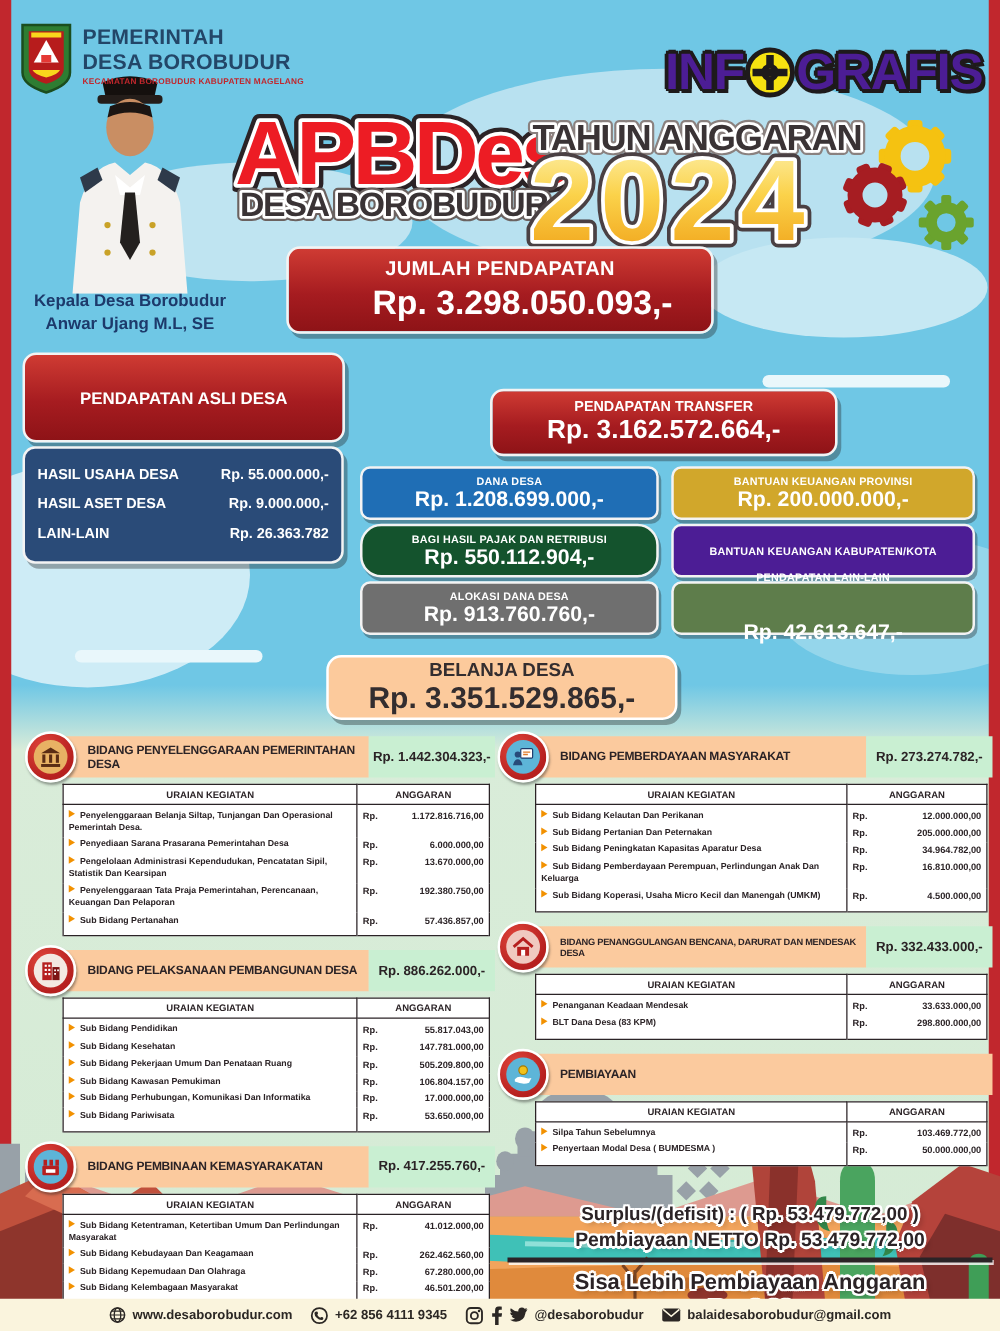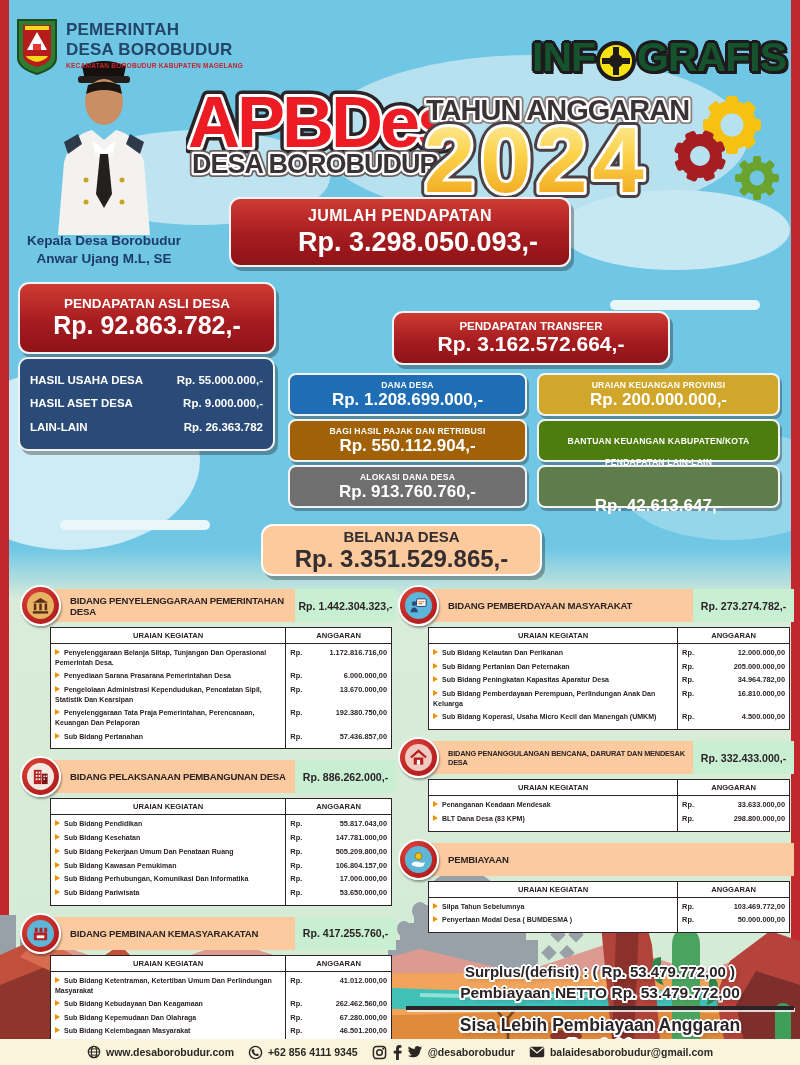--- a/index.html
+++ b/index.html
@@ -22,22 +22,22 @@
   .s3 { left:60px; top:520px; width:150px; }
   .strip { position:absolute; top:0; width:9px; height:1045px; background:#c1272d; z-index:4; }
   .strip.left { left:0; } .strip.right { right:0; }
 
   
   .crest { position:absolute; left:16px; top:18px; width:42px; height:58px; z-index:10; }
   .org { position:absolute; left:66px; top:20px; z-index:10; }
   .org .l1, .org .l2 { font-weight:bold; font-size:17px; color:#234668; letter-spacing:.2px; line-height:1.15; }
   .org .l3 { font-weight:bold; font-size:6.6px; color:#c1272d; margin-top:3px; letter-spacing:.2px; }
 
-  .infografis { position:absolute; right:14px; top:34px; z-index:10; display:flex; align-items:flex-end;
-    font-weight:bold; font-size:41px; color:#14532d; letter-spacing:-1px;
+  .infografis { position:absolute; right:14px; top:34px; z-index:10; display:flex; align-items:center;
+    font-weight:bold; font-size:41px; color:#4c1d95; letter-spacing:-1px;
     text-shadow:-3px 0 0 #1e1a1b, 3px 0 0 #1e1a1b, 0 -3px 0 #1e1a1b, 0 3px 0 #1e1a1b,
       -2px -2px 0 #1e1a1b, 2px -2px 0 #1e1a1b, -2px 2px 0 #1e1a1b, 3px 3px 0 #1e1a1b; }
   .info-o { width:40px; height:40px; margin:0 1px; border-radius:50%; background:#f7e211;
     border:4px solid #1e1a1b; position:relative; display:inline-block; }
   .info-o:before { content:""; position:absolute; left:50%; top:2px; bottom:2px; width:6px; margin-left:-3px;
     background:#1e1a1b; } 
   .info-o:after  { content:""; position:absolute; top:50%; left:2px; right:2px; height:6px; margin-top:-3px;
     background:#1e1a1b; }
   .info-o .dot { position:absolute; left:50%; top:50%; width:14px; height:14px; margin:-7px 0 0 -7px;
     border-radius:50%; background:#f7e211; border:4px solid #1e1a1b; }
@@ -253,21 +253,20 @@
     <div>Anwar Ujang M.L, SE</div>
   </div>
 
   <div class="rbox jumlah">
     <div class="lbl">JUMLAH PENDAPATAN</div>
     <div class="val">Rp. 3.298.050.093,-</div>
   </div>
 
   <div class="rbox pad">
     <div class="lbl">PENDAPATAN ASLI DESA</div>
-    <div class="val">Rp. 92.863.782,-</div>
   </div>
 
   <div class="asli-box" id="asli-box">
       <div class="asli-row">
         <span>HASIL USAHA DESA</span>
         <span>Rp. 55.000.000,-</span>
       </div>
       <div class="asli-row">
         <span>HASIL ASET DESA</span>
         <span>Rp. 9.000.000,-</span>
@@ -282,28 +281,28 @@
     <div class="lbl">PENDAPATAN TRANSFER</div>
     <div class="val">Rp. 3.162.572.664,-</div>
   </div>
 
   <div class="tgrid" id="transfer-grid">
       <div class="tcell" style="background: rgb(31, 110, 181);">
         <div class="lbl">DANA DESA</div>
         <div class="val">Rp. 1.208.699.000,-</div>
       </div>
       <div class="tcell" style="background: rgb(209, 167, 43);">
-        <div class="lbl">URAIAN KEUANGAN PROVINSI</div>
+        <div class="lbl">BANTUAN KEUANGAN PROVINSI</div>
         <div class="val">Rp. 200.000.000,-</div>
       </div>
-      <div class="tcell" style="background: #a16207;">
+      <div class="tcell" style="background: #14532d; border-radius: 17px;">
         <div class="lbl">BAGI HASIL PAJAK DAN RETRIBUSI</div>
         <div class="val">Rp. 550.112.904,-</div>
       </div>
-      <div class="tcell" style="background: #4d7c0f;">
+      <div class="tcell" style="background: #4c1d95;">
         <div class="lbl">BANTUAN KEUANGAN KABUPATEN/KOTA</div>
       </div>
       <div class="tcell" style="background: rgb(111, 111, 111);">
         <div class="lbl">ALOKASI DANA DESA</div>
         <div class="val">Rp. 913.760.760,-</div>
       </div>
       <div class="tcell" style="background: rgb(94, 125, 75); gap: 29px;">
         <div class="lbl">PENDAPATAN LAIN-LAIN</div>
         <div class="val">Rp. 42.613.647,-</div>
       </div>

